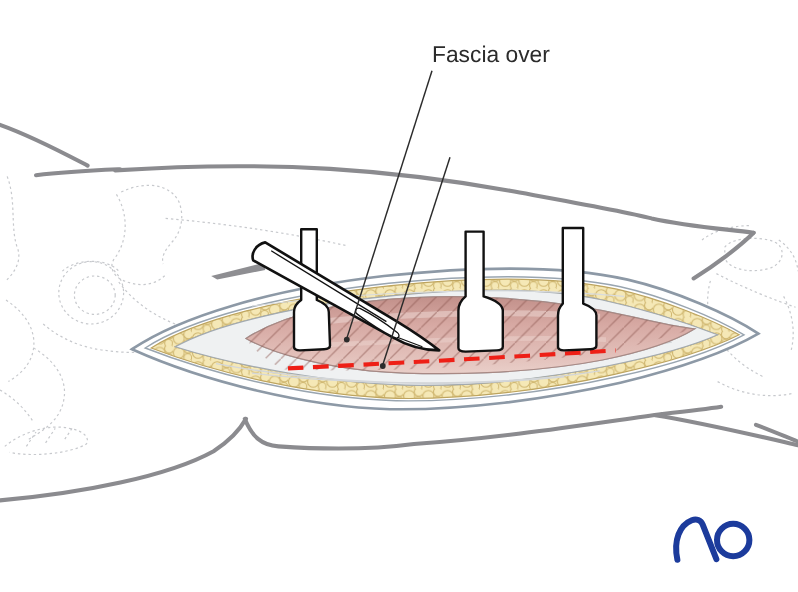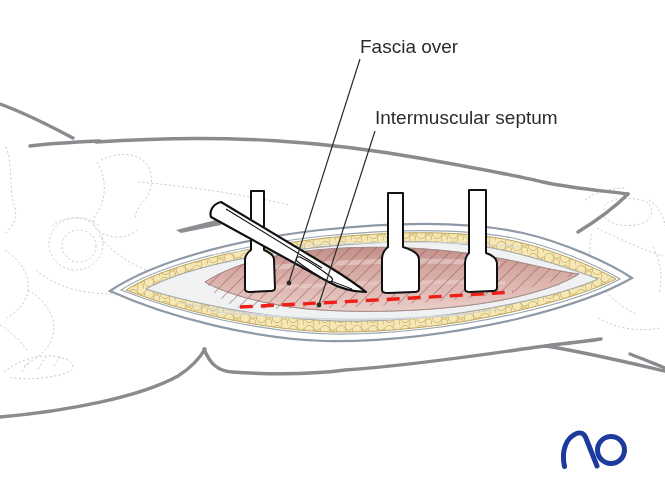--- a/index.html
+++ b/index.html
@@ -153,17 +153,14 @@
     <g fill="none" stroke="#1c3b9c" stroke-width="5" stroke-linecap="round" stroke-linejoin="round">
       <title>AO</title>
       <path d="M564.5,466.5 C561,450 566.5,437.5 576.5,433.5 C580.5,432 584,433.5 585.5,437 L597,466"></path>
       <circle cx="611" cy="450" r="13.5"></circle>
     </g>
   </svg>
 
   <div class="label" id="label-fascia">
     <span>Fascia over</span><br>
   </div>
-  <div class="label" id="label-septum">
-    <span>Intermuscular septum</span>
-  </div>
 
 </div>
 
 </body></html>

